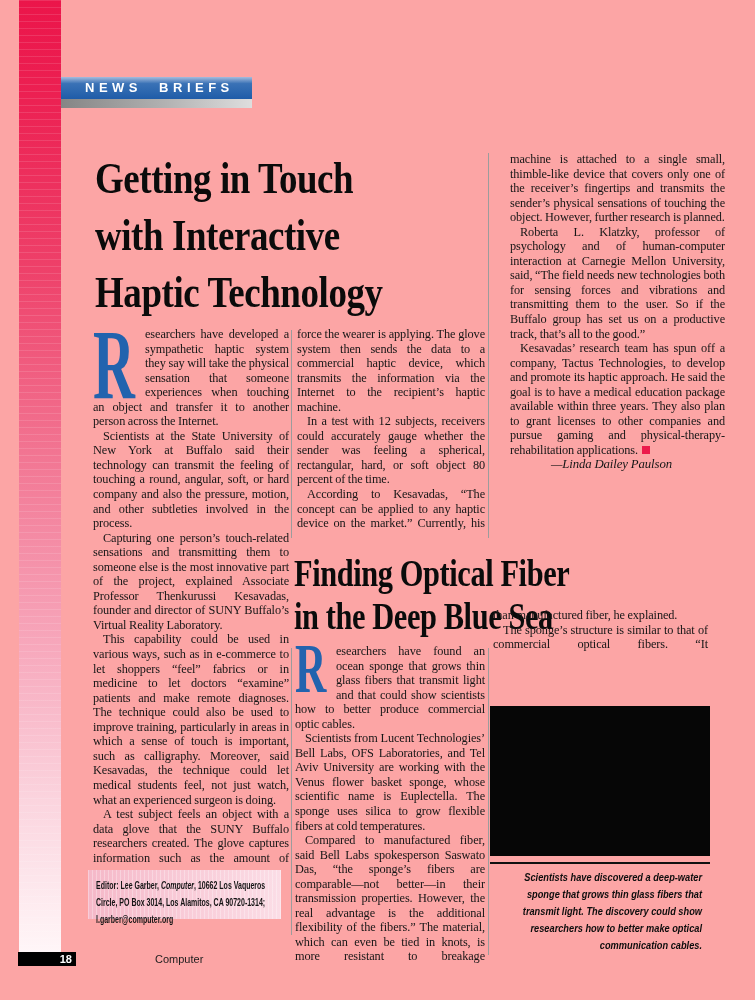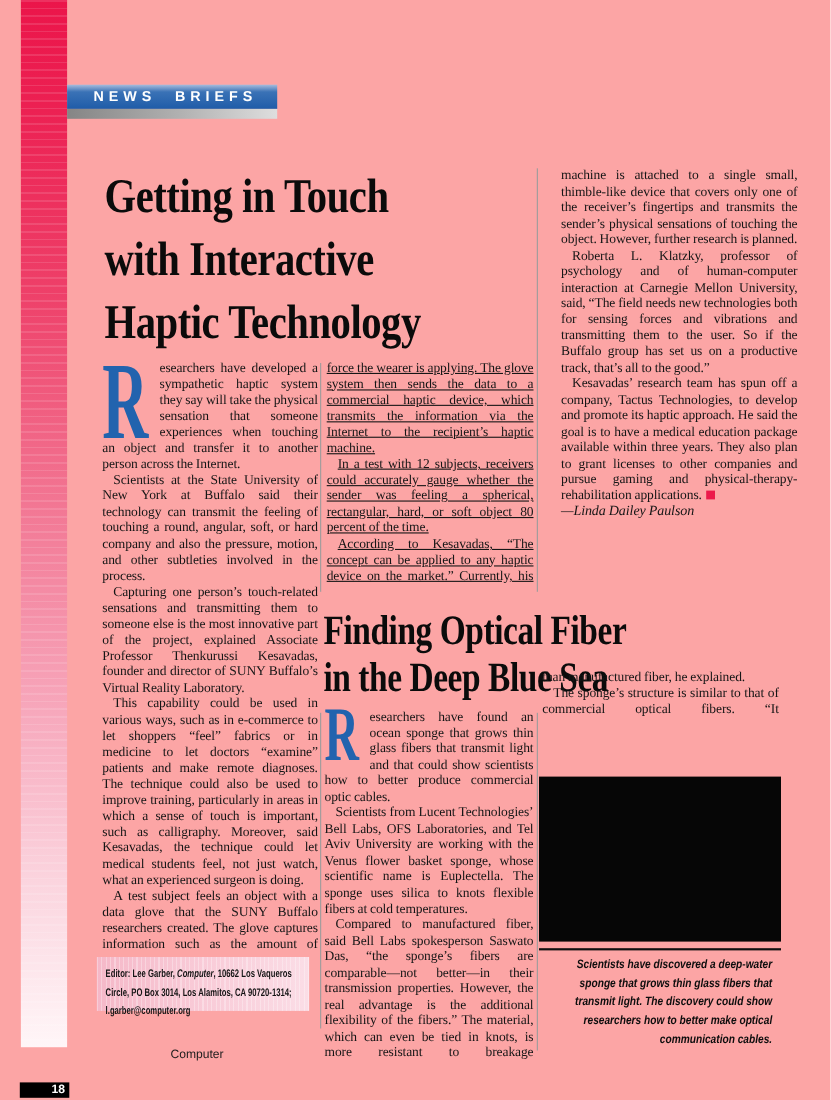--- a/index.html
+++ b/index.html
@@ -31,21 +31,21 @@
   
   .title { position:absolute; font-weight:bold; color:#0b0b0b; transform-origin:top left; letter-spacing:-0.5px; }
   .title-1 { left:95px; top:150px; font-size:44px; line-height:57px; transform:scaleX(0.84); width:480px; }
   .title-2 { left:294px; top:552px; font-size:38px; line-height:43px; transform:scaleX(0.80); width:520px; }
   
   .col {
     position:absolute; text-align:justify; font-size:12.3px; line-height:14.55px;
     letter-spacing:-0.1px; word-spacing:-0.3px; color:#161616;
   }
   .a1c1 { left:93px;  top:327px; width:196px; }
-  .a1c2 { left:297px; top:327px; width:188px;text-decoration:underline; }
+  .a1c2 { left:297px; top:327px; width:188px; }
   .a1c3 { left:478px; top:152px; width:215px;margin-left:32px; }
   .a2c1 { left:295px; top:644px; width:190px; }
   .a2c2 { left:493px; top:608px; width:215px; }
   .col p { margin:0; }
   .ind { text-indent:10px; }
   .cont { text-align-last:justify; }
   
   .dropcap {
     float:left; font-weight:bold; color:#2263ae; font-family:"Liberation Serif", serif;
     transform-origin:top left;
@@ -53,21 +53,21 @@
   .dc1 { width:46px; height:71px; font-size:100px; line-height:76px; margin-right:6px; transform:scaleX(0.58); }
   .dc2 { width:36px; height:44px; font-size:70px;  line-height:50px; margin-right:5px; transform:scaleX(0.62); }
   
   .vrule { position:absolute; width:1px; background:#9c9c9c; }
   .vr-1 { left:291px; top:330px; height:208px; }
   .vr-2 { left:291px; top:648px; height:287px; }
   .vr-3 { left:488px; top:153px; height:385px; }
   .vr-4 { left:488px; top:648px; height:307px; }
   
   .endsq { display:inline-block; width:8px; height:8px; background:#ec1a4b; margin-left:4px; }
-  .byline { text-align:left; padding-right:12px; font-style:italic; font-size:12.8px; margin-top:1px; }
+  .byline { text-align:center; padding-right:12px; font-style:italic; font-size:12.8px; margin-top:1px; }
   
   .photo { position:absolute; left:490px; top:706px; width:220px; height:150px; background:#060606; }
   .photo-rule { position:absolute; left:490px; top:862px; width:220px; height:2px; background:#101010; }
   .caption { position:absolute; left:492px; top:869px; width:218px;text-align:right; }
   .caption-inner {
     width:250px; transform:scaleX(0.84); transform-origin:top left;
     font-family:"Liberation Sans", sans-serif; font-weight:bold; font-style:italic;
     font-size:11px; line-height:17px; color:#0d0d0d;
   }
   
@@ -79,21 +79,21 @@
   }
   .editor-text {
     position:absolute; left:8px; top:7px; width:252px;
     transform:scaleX(0.70); transform-origin:top left;
     font-family:"Liberation Sans", sans-serif; font-weight:bold;
     font-size:10px; line-height:17px; color:#141414;
   }
   .editor-text .jtitle { font-style:italic; }
   
   .pagenum {
-    position:absolute; left:18px; top:984px; width:45px; height:14px; background:#000;
+    position:absolute; left:18px; top:952px; width:58px; height:14px; background:#000;
     color:#fff; font-family:"Liberation Sans", sans-serif; font-weight:bold;
     font-size:11px; line-height:14px; text-align:right; padding-right:4px;
   }
   .footer-brand {
     position:absolute; left:155px; top:953px;
     font-family:"Liberation Sans", sans-serif; font-size:11px; color:#1c1c1c;
   }
 </style>
 </head>
 <body>
@@ -134,21 +134,21 @@
     <p class="byline">—Linda Dailey Paulson</p>
   </div>
 
   <div class="title title-2">
     <div>Finding Optical Fiber</div>
     <div>in the Deep Blue Sea</div>
   </div>
 
   <div class="col a2c1">
     <p><span class="dropcap dc2">R</span><span>esearchers have found an ocean sponge that grows thin glass fibers that transmit light and that could show scientists how to better produce commercial optic cables.</span></p>
-    <p class="ind">Scientists from Lucent Technologies’ Bell Labs, OFS Laboratories, and Tel Aviv University are working with the Venus flower basket sponge, whose scientific name is Euplectella. The sponge uses silica to knots flexible fibers at cold temperatures.</p>
+    <p class="ind">Scientists from Lucent Technologies’ Bell Labs, OFS Laboratories, and Tel Aviv University are working with the Venus flower basket sponge, whose scientific name is Euplectella. The sponge uses silica to grow flexible fibers at cold temperatures.</p>
     <p class="ind cont">Compared to manufactured fiber, said Bell Labs spokesperson Saswato Das, “the sponge’s fibers are comparable—not better—in their transmission properties. However, the real advantage is the additional flexibility of the fibers.” The material, which can even be tied in knots, is more resistant to breakage</p>
   </div>
 
   <div class="col a2c2">
     <p>than manufactured fiber, he explained.</p>
     <p class="ind cont">The sponge’s structure is similar to that of commercial optical fibers. “It</p>
   </div>
 
   <div class="vrule vr-1"></div>
   <div class="vrule vr-2"></div>

